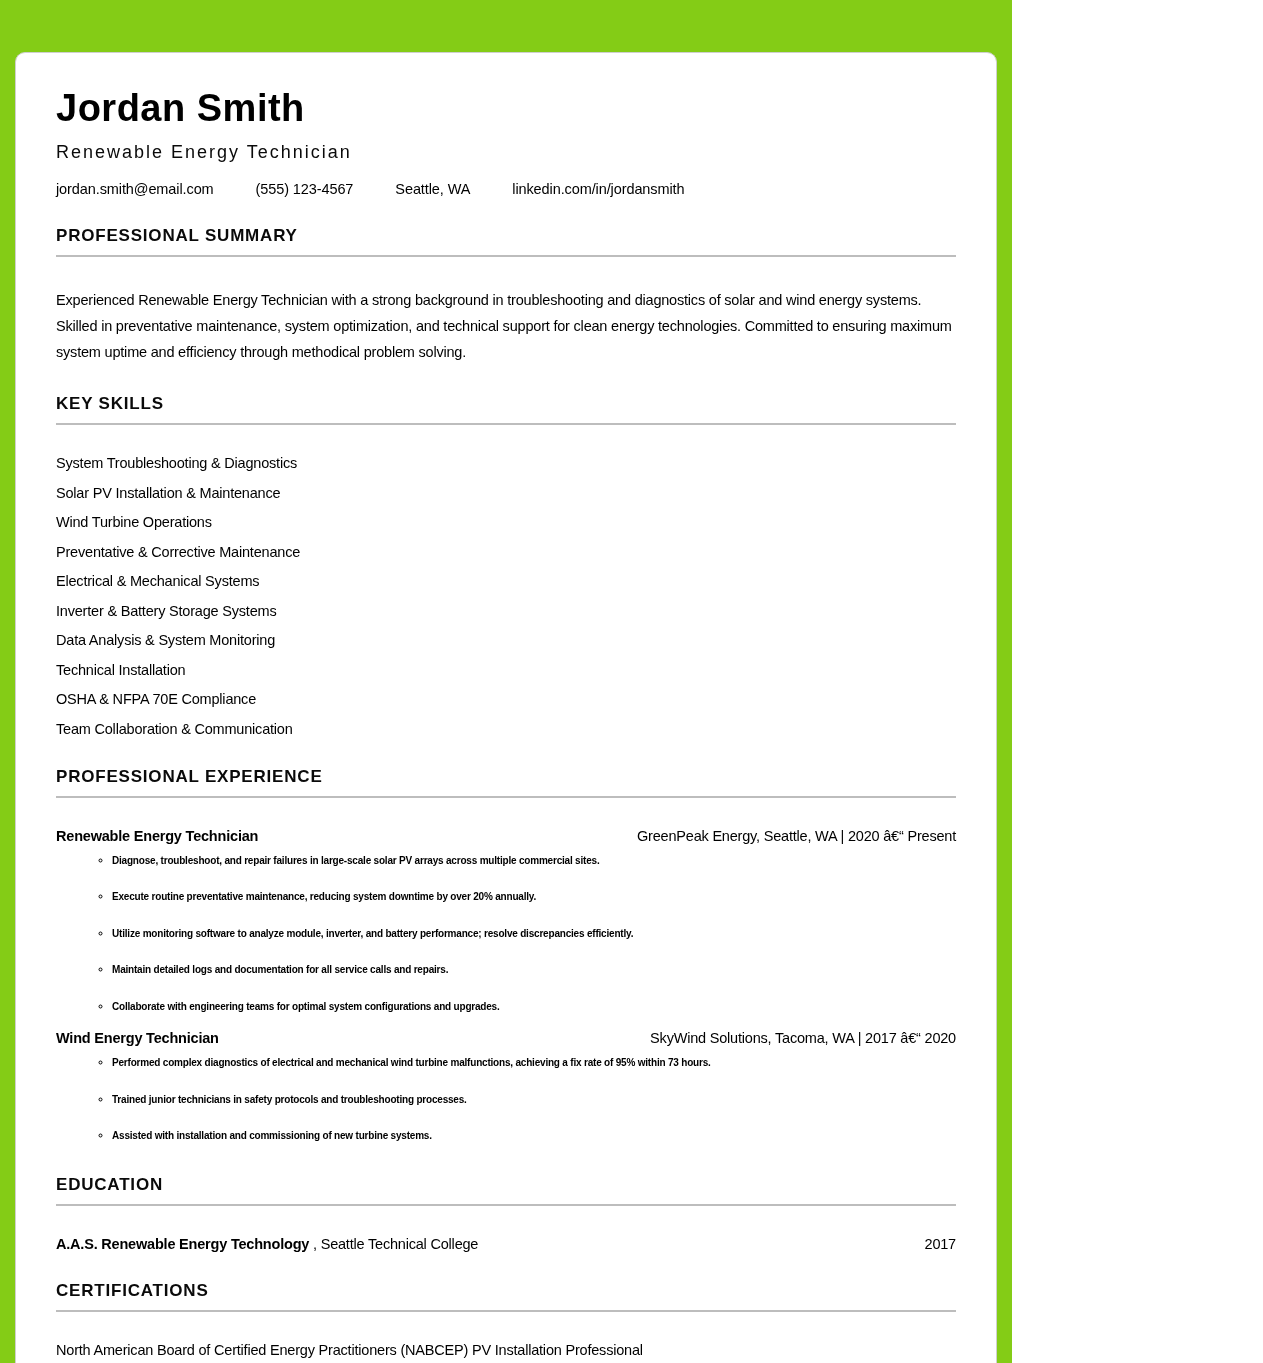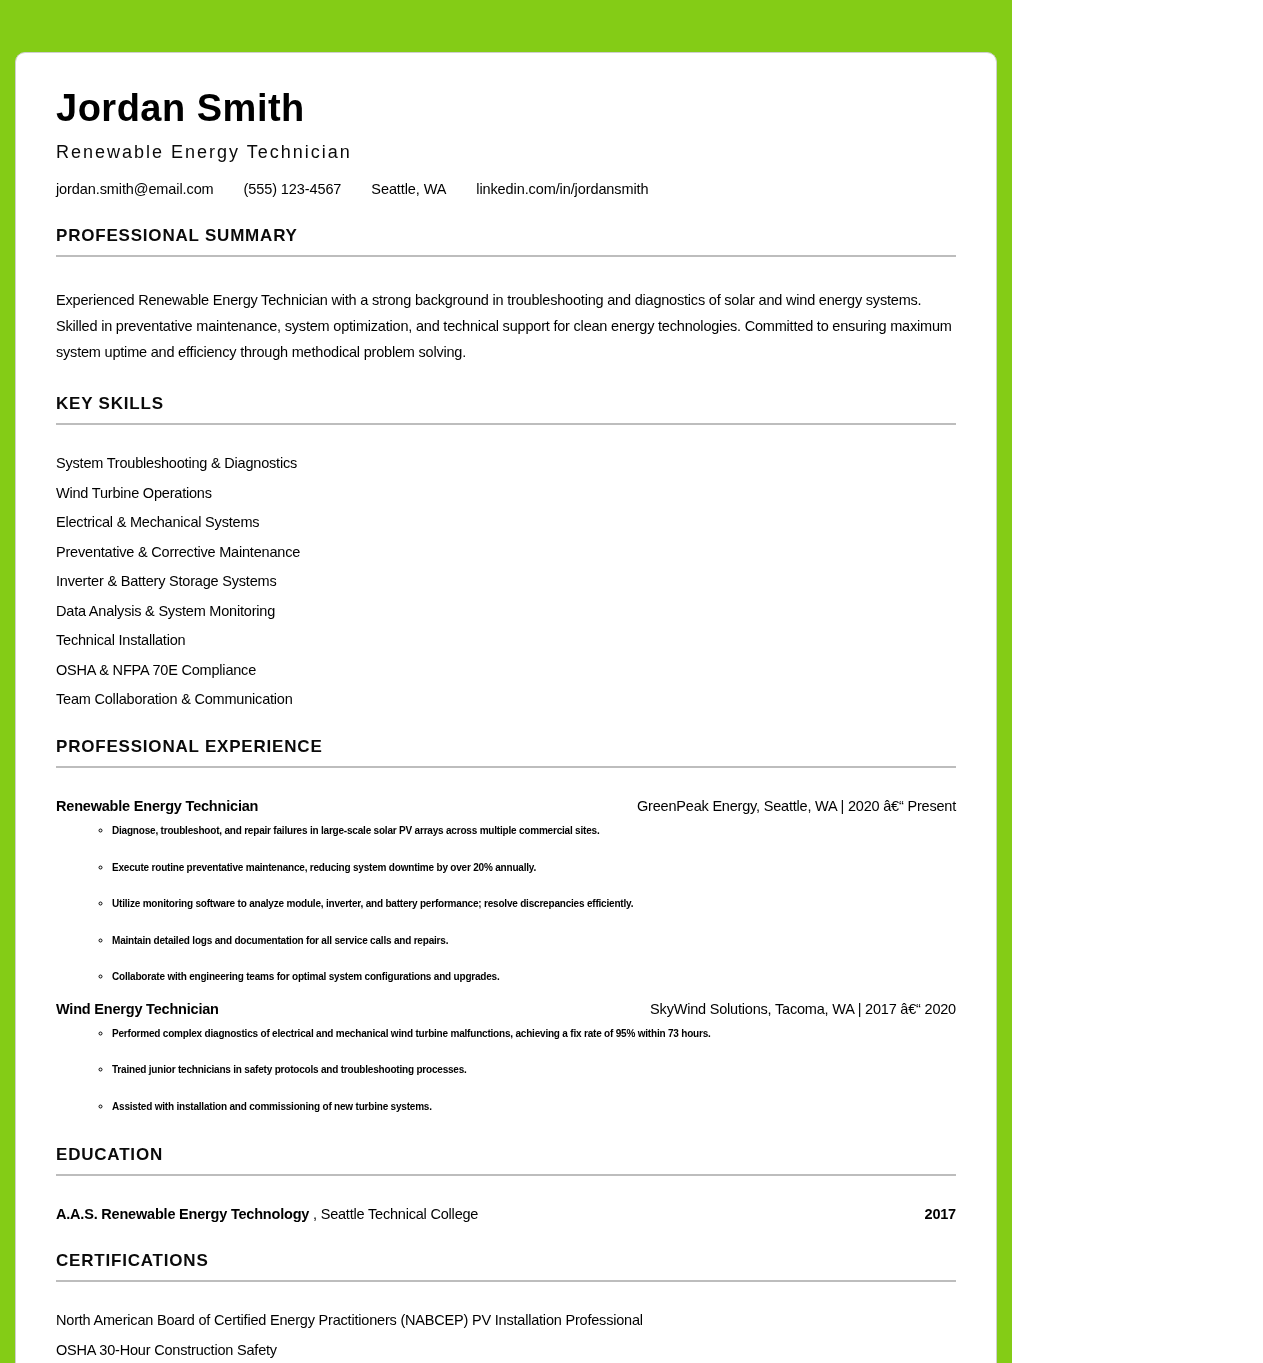--- a/index.html
+++ b/index.html
@@ -35,21 +35,21 @@
     color: #000;
   }
   .subtitle {
     font-size: 18px;
     letter-spacing: 2px;
     margin-top: 12px;
     color: #0a0a0a;
   }
   .contact-row {
     display: flex;
-    gap: 30px;
+    gap: 42px;
     margin-top: 18px;
     font-size: 14.5px;
     letter-spacing: -0.1px;
     color: #000;
   }
   
   section { margin-top: 29px; }
   .section-heading {
     font-size: 17px;
     font-weight: bold;
@@ -113,21 +113,21 @@
   .edu-row {
     display: flex;
     justify-content: space-between;
     align-items: baseline;
     font-size: 14.5px;
     letter-spacing: -0.2px;
     color: #000;
   }
   .edu-degree { font-weight: bold; }
   .edu-school { font-weight: normal; }
-  .edu-year { font-weight: bold; }
+  .edu-year { font-weight: normal; }
   
   .cert-line {
     font-size: 14.5px;
     letter-spacing: -0.2px;
     line-height: 17px;
     margin-bottom: 12.5px;
     color: #000;
   }
   .cert-line:last-child { margin-bottom: 0; }
 </style>
@@ -153,23 +153,24 @@
       <div class="section-body">
         <p class="summary-text">Experienced Renewable Energy Technician with a strong background in troubleshooting and diagnostics of solar and wind energy systems. Skilled in preventative maintenance, system optimization, and technical support for clean energy technologies. Committed to ensuring maximum system uptime and efficiency through methodical problem solving.</p>
       </div>
     </section>
 
     <section>
       <h2 class="section-heading">KEY SKILLS</h2>
       <div class="section-body">
         <ul class="skills-list">
           <li>System Troubleshooting &amp; Diagnostics</li>
+          <li>Solar PV Installation &amp; Maintenance</li>
           <li>Wind Turbine Operations</li>
+          <li>Preventative &amp; Corrective Maintenance</li>
           <li>Electrical &amp; Mechanical Systems</li>
-          <li>Preventative &amp; Corrective Maintenance</li>
           <li>Inverter &amp; Battery Storage Systems</li>
           <li>Data Analysis &amp; System Monitoring</li>
           <li>Technical Installation</li>
           <li>OSHA &amp; NFPA 70E Compliance</li>
           <li>Team Collaboration &amp; Communication</li>
         </ul>
       </div>
     </section>
 
     <section>

